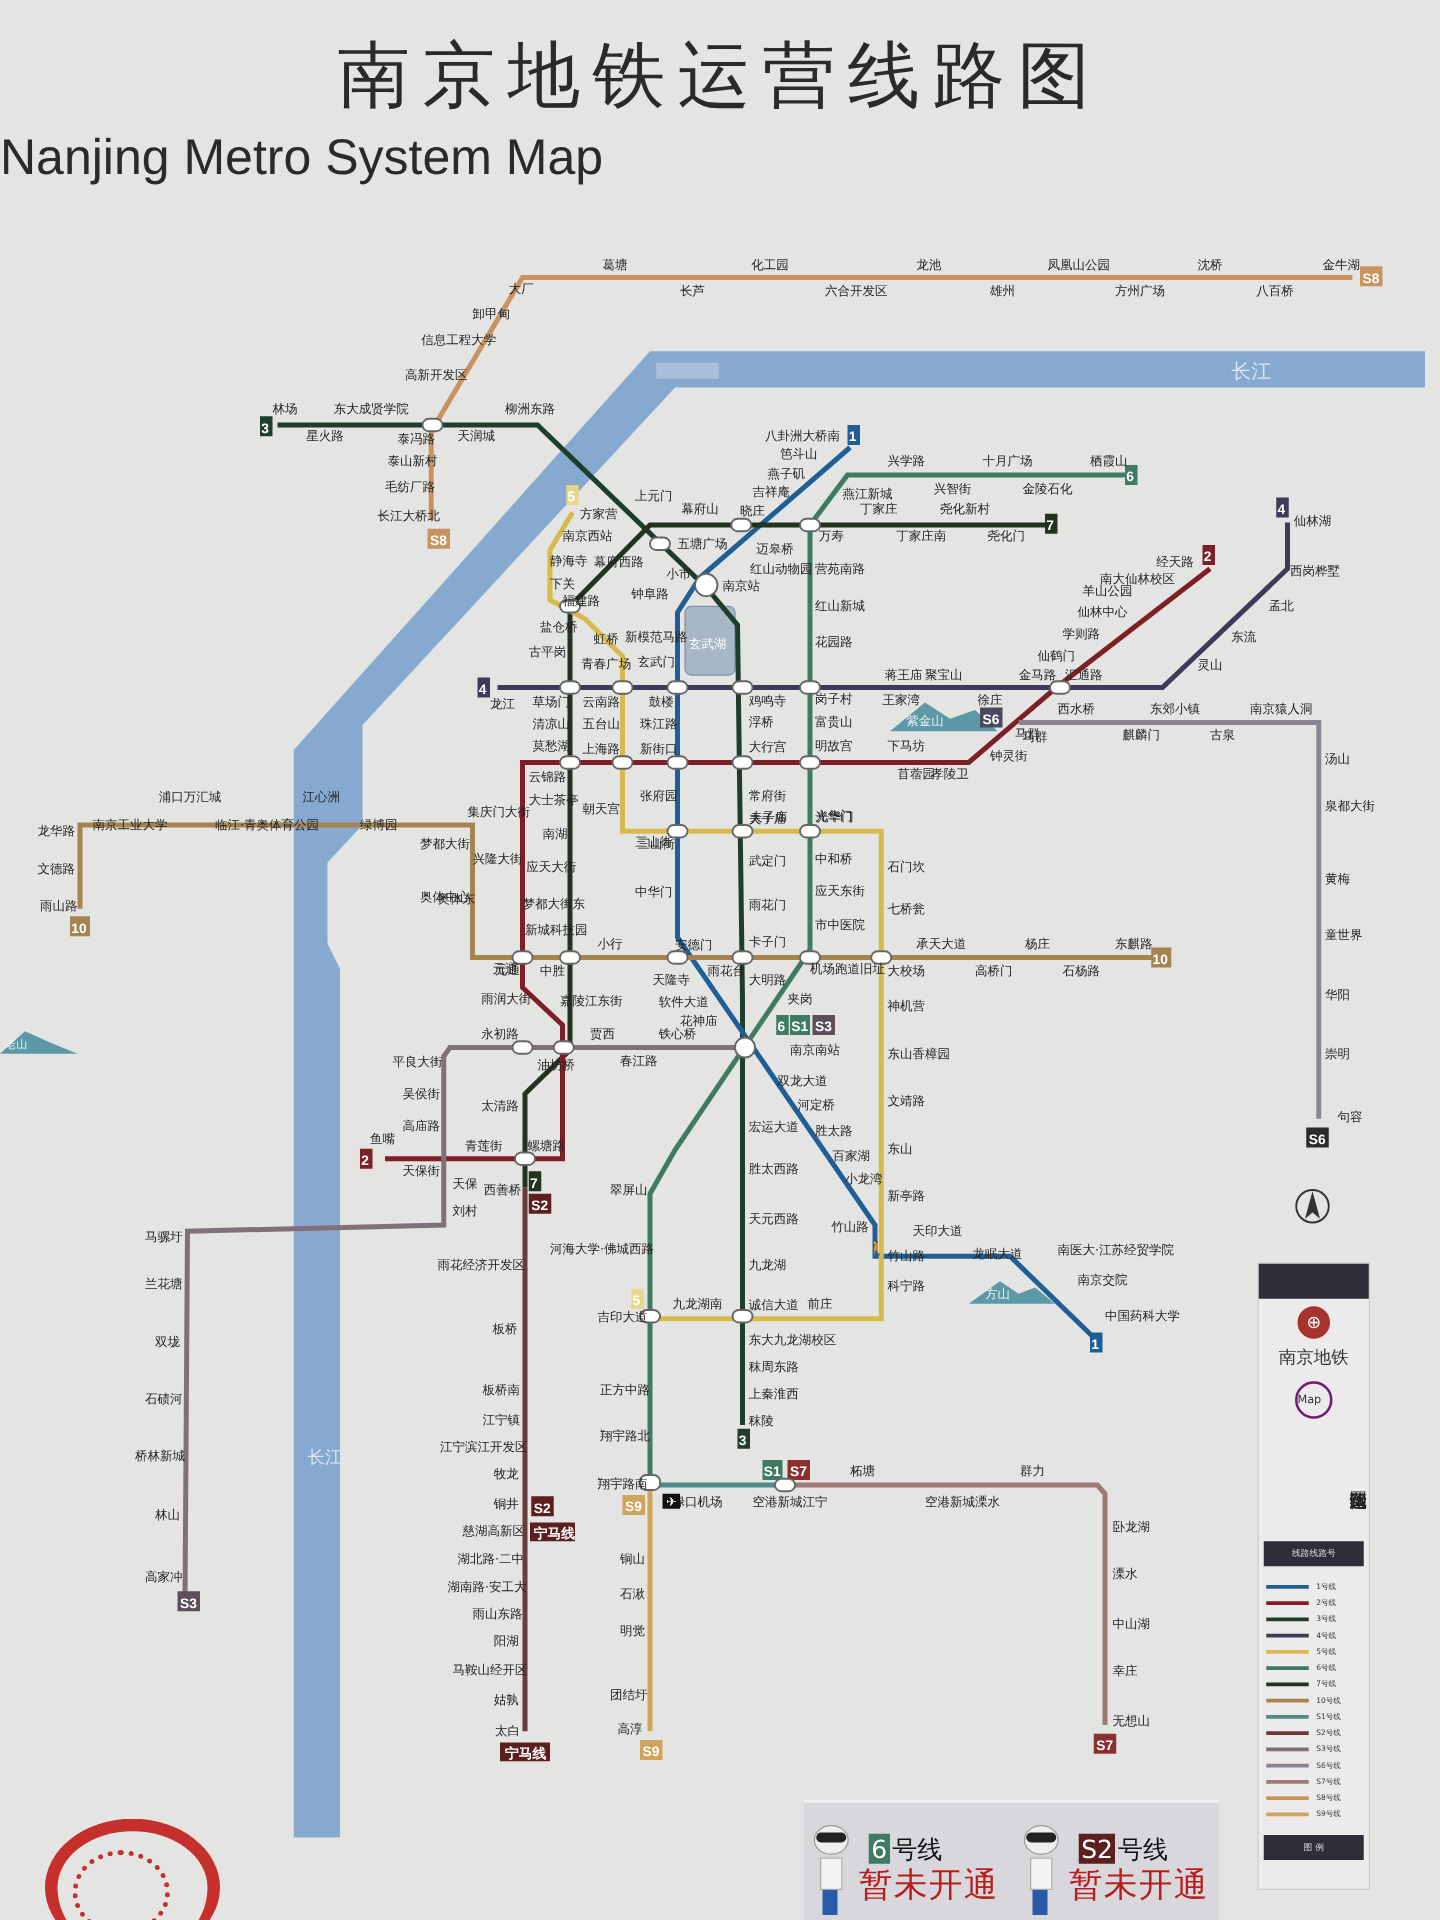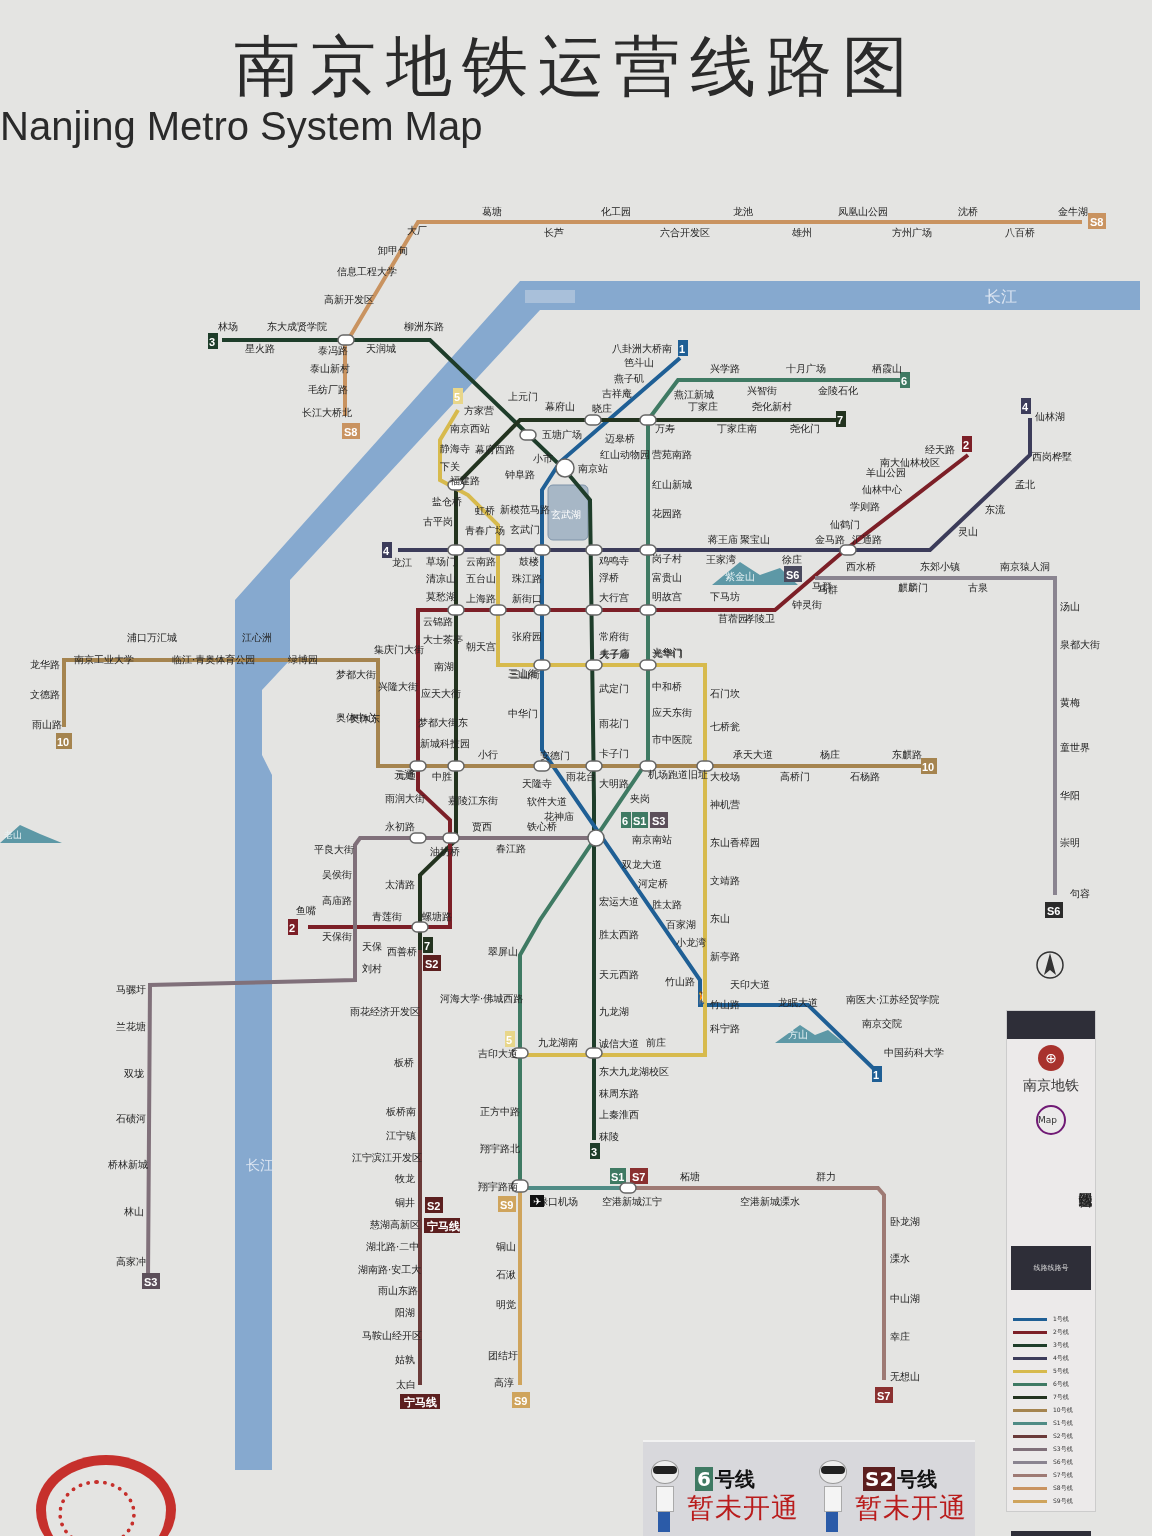--- a/index.html
+++ b/index.html
@@ -1,39 +1,39 @@
 <!DOCTYPE html>
 <html><head>
 <meta charset="utf-8">
 <style>
   html,body{margin:0;padding:0;}
   body{width:1152px;height:1536px;background:#e4e4e2;overflow:hidden;position:relative;font-family:"DejaVu Sans",sans-serif;}
-  .title-zh{position:absolute;left:0;top:22px;width:1152px;text-align:center;font-size:66px;letter-spacing:10px;color:#2a2a2a;font-family:"DejaVu Sans",sans-serif;}
+  .title-zh{position:absolute;left:0;top:22px;width:1152px;text-align:center;font-size:58px;letter-spacing:10px;color:#2a2a2a;font-family:"DejaVu Sans",sans-serif;}
   .title-en{position:absolute;left:0;top:104px;width:1152px;text-align:left;font-size:40px;color:#2a2a2a;font-family:"Liberation Sans",sans-serif;}
   svg#map{position:absolute;left:0;top:0;}
   .st{font-size:10px;fill:#222;font-family:"DejaVu Sans",sans-serif;}
   .badge-text{font-size:11px;fill:#fff;font-weight:bold;font-family:"Liberation Sans",sans-serif;}
   .legend-panel{position:absolute;left:1006px;top:1010px;width:88px;height:500px;background:#eceaea;border:1px solid #ccc;}
   .legend-head{height:28px;background:#2e2e38;}
   .legend-brand{text-align:center;font-size:14px;color:#333;margin-top:6px;}
   .legend-logo{width:26px;height:26px;margin:6px auto 0;border-radius:50%;background:#a8322d;color:#fff;text-align:center;line-height:26px;font-size:14px;}
   .legend-map{width:26px;height:26px;margin:10px auto 0;border:2px solid #701a75;border-radius:50%;text-align:left;line-height:26px;font-size:9px;color:#333;}
   .legend-vert{writing-mode:vertical-rl;font-size:14px;color:#222;margin:6px auto 0;height:82px;text-align:center;width:100%;}
-  .legend-bar{background:#2e2e38;color:#ddd;font-size:7px;text-align:center;margin:23px 4px;padding:17px 0;}
+  .legend-bar{background:#2e2e38;color:#ddd;font-size:7px;text-align:center;margin:10px 4px;padding:5px 0;}
   .legend-row{display:flex;align-items:center;height:13px;padding:0 6px;}
   .legend-row .ln{width:34px;height:3px;margin-right:6px;}
   .legend-row .lb{font-size:6px;color:#333;}
   .notice{position:absolute;left:643px;top:1440px;width:332px;height:96px;background:#d8d8dc;border-top:2px solid #f2f2f2;}
   .notice-item{position:absolute;top:10px;width:160px;height:80px;}
   .robot{position:absolute;left:6px;top:8px;width:30px;height:70px;}
   .robot .head{width:26px;height:22px;border-radius:50%;background:#eee;border:1px solid #999;}
   .robot .visor{position:absolute;left:2px;top:6px;width:24px;height:8px;background:#222;border-radius:4px;}
   .robot .body{width:16px;height:24px;margin:2px 0 0 5px;background:#f4f4f4;border:1px solid #aaa;}
   .robot .legs{width:12px;height:20px;margin-left:7px;background:#2b5ba8;}
-  .n-line{position:absolute;left:50px;top:14px;font-size:20px;color:#111;font-weight:bold;}
+  .n-line{position:absolute;left:50px;top:14px;font-size:20px;color:#111;}
   .n-line .tag{color:#fff;padding:0 2px;margin-right:2px;}
   .n-status{position:absolute;left:42px;top:38px;font-size:27px;color:#b91c1c;letter-spacing:1px;}
   .emblem{position:absolute;left:36px;top:1455px;width:120px;height:100px;border-radius:50%;border:10px solid #c6302c;border-bottom:none;}
   .emblem-inner{position:absolute;left:58px;top:1480px;width:70px;height:60px;border-radius:50%;border:4px dotted #c6302c;}
 </style>
 </head>
 <body>
 
 <div class="title-zh">南京地铁运营线路图</div>
 <div class="title-en">Nanjing Metro System Map</div>

